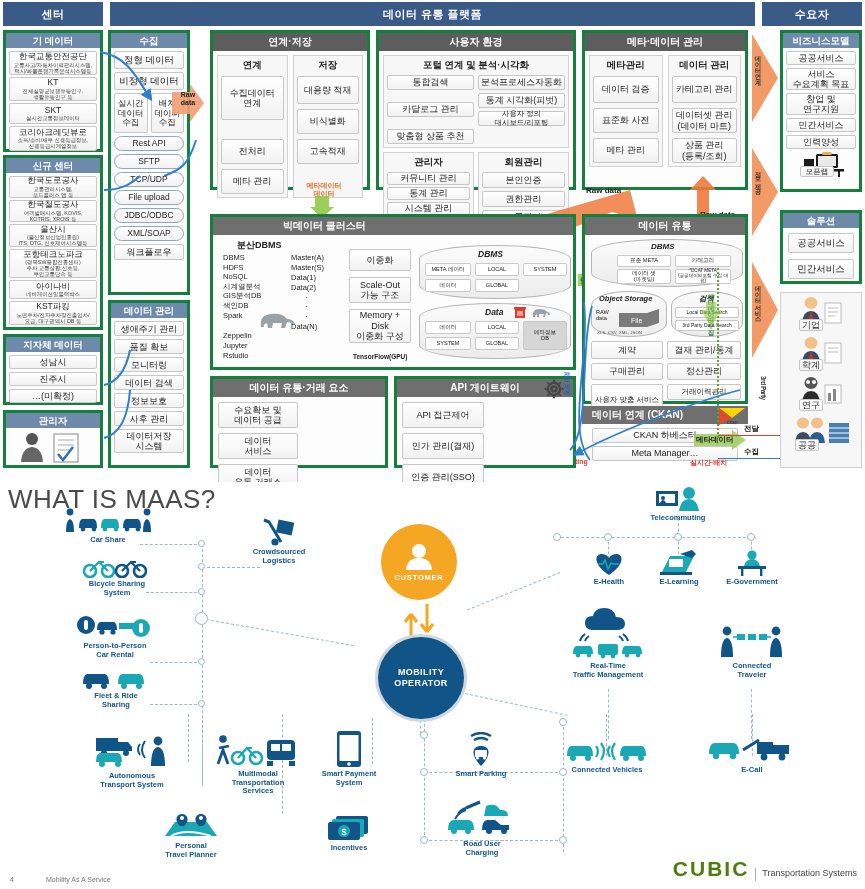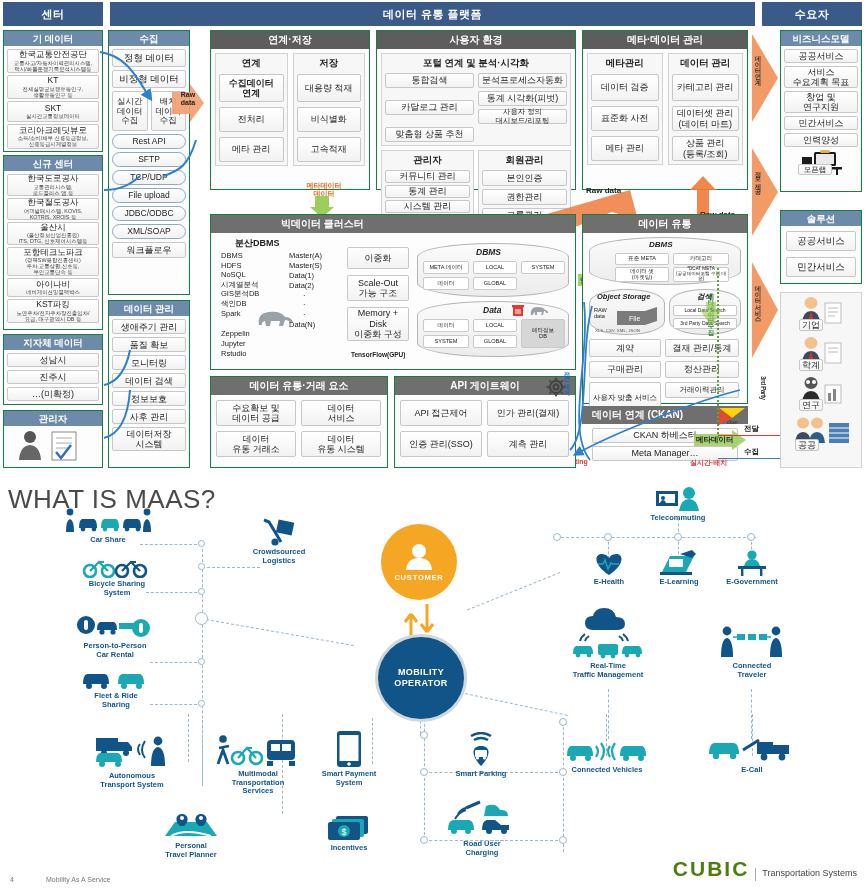--- a/index.html
+++ b/index.html
@@ -22,21 +22,21 @@
     background:#3a5a87;
     color:#fff;
     font-weight:bold;
     font-size:11px;
     display:flex; align-items:center; justify-content:center;
     letter-spacing:.5px;
   }
 
   .panel {
     position:absolute;
-    border:1px solid #15803d;
+    border:3px solid #15803d;
     background:#fdfdfd;
   }
   .panel-hd {
     background:#6e8aaa;
     color:#fff;
     font-size:9.5px;
     font-weight:bold;
     text-align:center;
     padding:2px 0;
     line-height:1.2;
@@ -283,21 +283,21 @@
         <path d="M0 0 L6 3 L0 6 Z" fill="#2f7fd1"></path>
       </marker>
     </defs>
   </svg>
 
   <div class="panel" style="left:210px;top:30px;width:160px;height:160px;">
     <div class="panel-hd gray">연계·저장</div>
     <div style="display:flex;gap:5px;padding:4px;">
       <div class="group" style="position:relative;flex:1;padding:3px;">
         <div class="subhd" style="margin-bottom:4px;">연계</div>
-        <div class="box b9" style="height:28px;white-space:pre-line;margin-bottom:5px;font-weight:bold;">수집데이터
+        <div class="box b9" style="height:44px;white-space:pre-line;margin-bottom:19px;">수집데이터
 연계</div>
         <div class="box b9" style="height:25px;margin-bottom:5px;">전처리</div>
         <div class="box b9" style="height:25px;">메타 관리</div>
       </div>
       <div class="group" style="position:relative;flex:1;padding:3px;">
         <div class="subhd" style="margin-bottom:4px;">저장</div>
         <div class="box b9" style="height:28px;margin-bottom:5px;">대용량 적재</div>
         <div class="box b9" style="height:25px;margin-bottom:5px;">비식별화</div>
         <div class="box b9" style="height:25px;">고속적재</div>
       </div>

